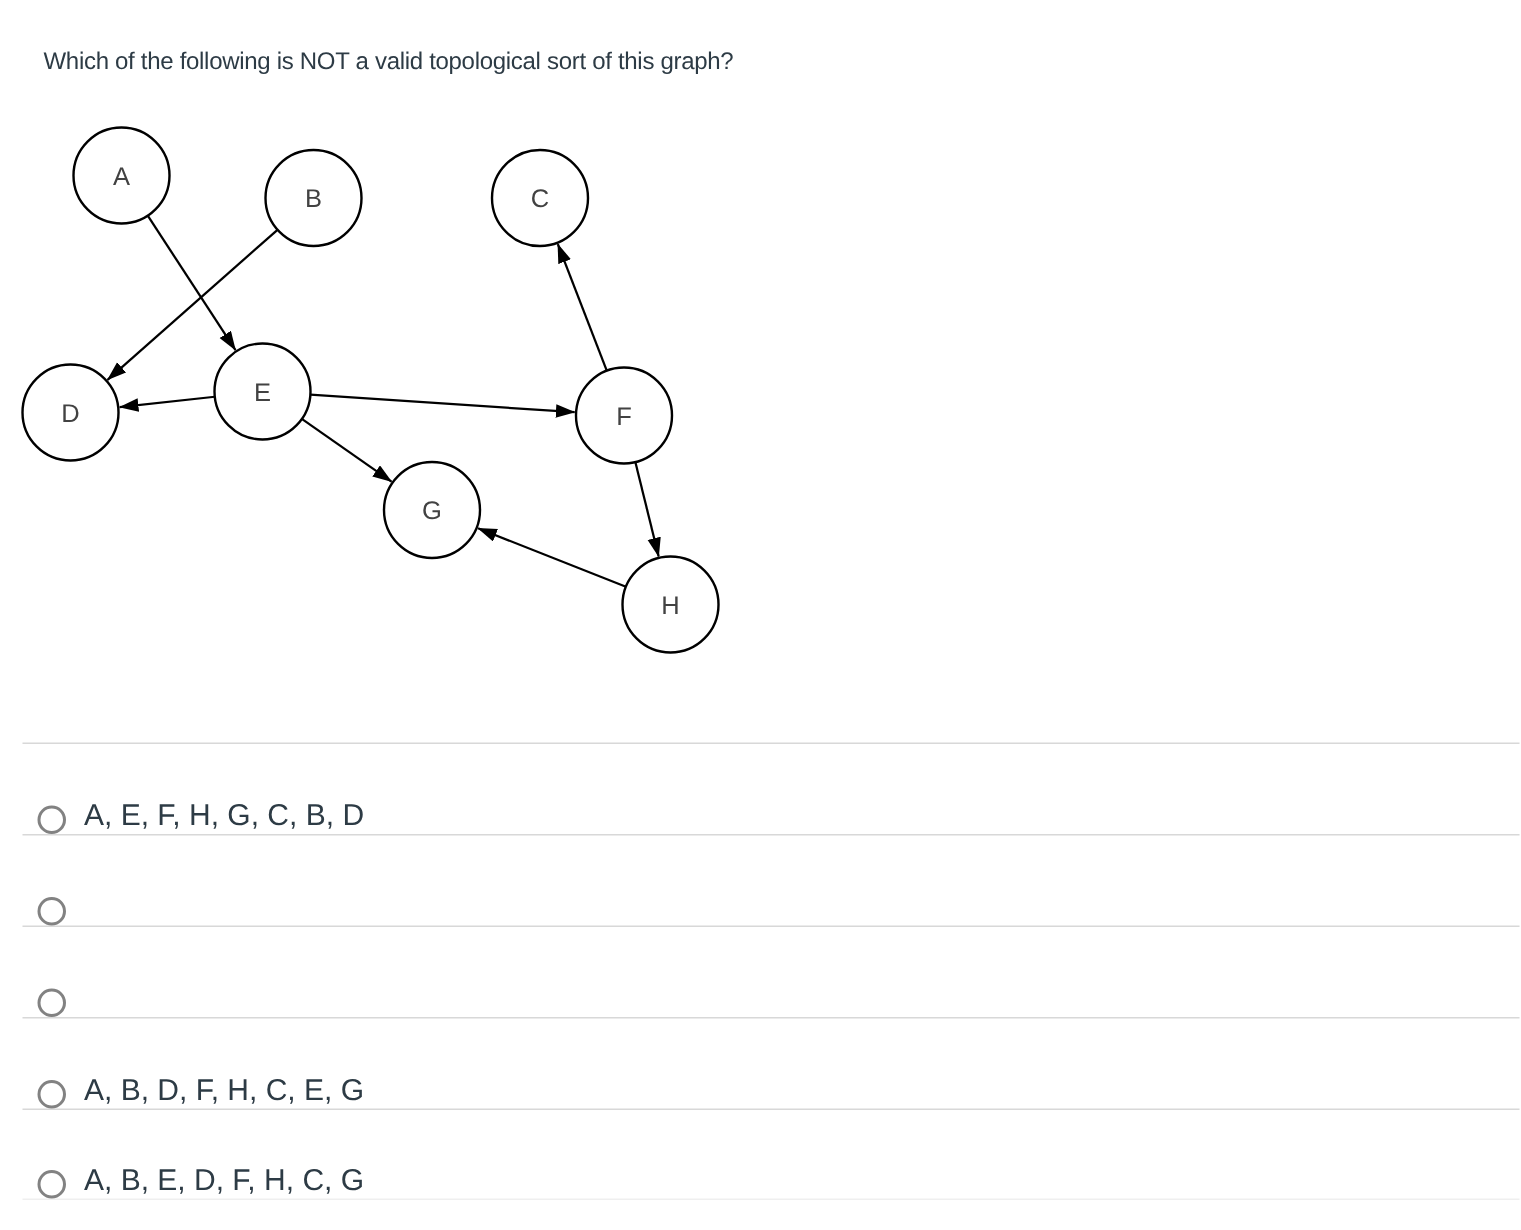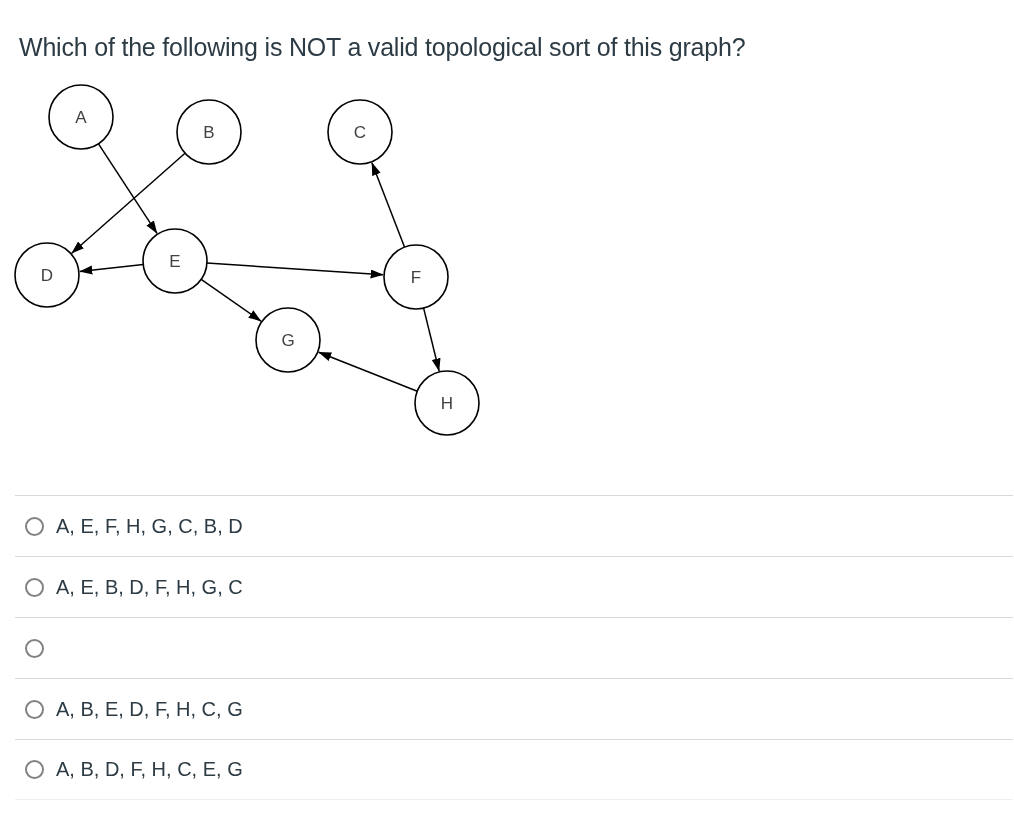--- a/index.html
+++ b/index.html
@@ -7,23 +7,23 @@
   body {
     width: 1014px;
     height: 820px;
     background: #ffffff;
     position: relative;
     overflow: hidden;
     font-family: "Liberation Sans", sans-serif;
   }
   .question-title {
     position: absolute;
-    left: 19px;
+    left: 29px;
     top: 33px;
-    font-size: 25px;
+    font-size: 16px;
     font-weight: 400;
     color: #2D3B45;
     letter-spacing: -0.2px;
     white-space: nowrap;
   }
   .graph-svg {
     position: absolute;
     left: 0;
     top: 0;
   }
@@ -32,21 +32,21 @@
     top: 495px;
     left: 0;
     right: 0;
   }
   .option {
     height: 61px;
     margin-left: 15px;
     margin-right: 1px;
     border-top: 1px solid #D8D8D8;
     display: flex;
-    align-items: center;
+    align-items: flex-end;
     padding-left: 10px;
     background: #ffffff;
     cursor: pointer;
   }
   .option:last-child {
     border-bottom: 1px solid #EFEFEF;
   }
   .radio {
     width: 19px;
     height: 19px;
@@ -99,26 +99,25 @@
     <text x="447" y="409" text-anchor="middle" font-size="17" font-family="&quot;Liberation Sans&quot;, sans-serif" fill="#424242">H</text>
   </svg>
 
 <div class="options">
   <div class="option">
     <span class="radio"></span>
     <span class="option-label">A, E, F, H, G, C, B, D</span>
   </div>
   <div class="option">
     <span class="radio"></span>
-    <span class="option-label">A, E, B, D, F, H, G, C</span>
   </div>
   <div class="option">
     <span class="radio"></span>
   </div>
   <div class="option">
     <span class="radio"></span>
-    <span class="option-label">A, B, E, D, F, H, C, G</span>
+    <span class="option-label">A, B, D, F, H, C, E, G</span>
   </div>
   <div class="option">
     <span class="radio"></span>
-    <span class="option-label">A, B, D, F, H, C, E, G</span>
+    <span class="option-label">A, B, E, D, F, H, C, G</span>
   </div>
 </div>
 
 </body></html>

